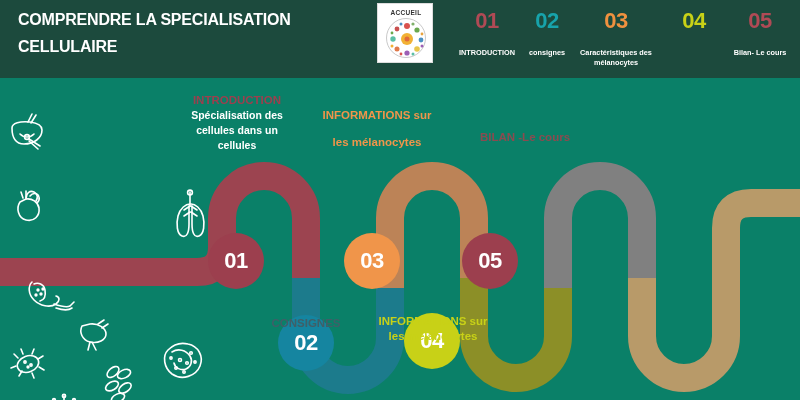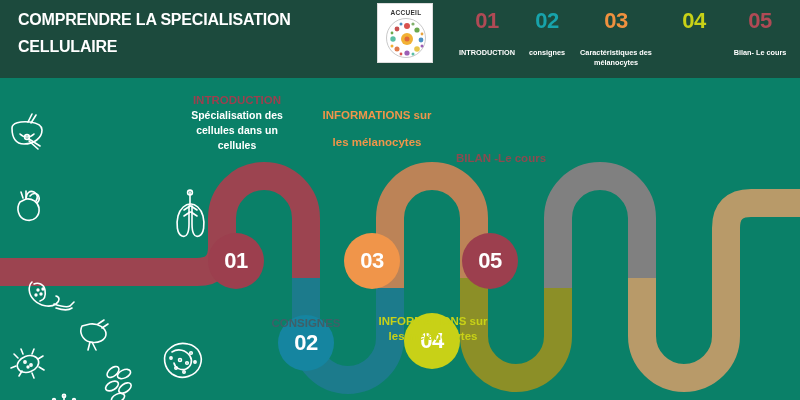--- a/index.html
+++ b/index.html
@@ -297,18 +297,18 @@
     <div class="step-label" style="left:310px; top:30px; width:134px;">
       <span class="lbl-head" style="color: rgb(240, 149, 74);">INFORMATIONS sur</span>
       <span class="lbl-head" style="color: rgb(240, 149, 74); margin-top: 12px;">les mélanocytes</span>
     </div>
 
     <div class="step-label" style="left:368px; top:236px; width:130px;">
       <span class="lbl-head" style="color: rgb(200, 209, 23);">INFORMATIONS  sur</span>
       <span class="lbl-head" style="color: rgb(200, 209, 23);">les mélanocytes</span>
     </div>
 
-    <div class="step-label" style="left:436px; top:52px; width:130px;margin-top:21px;">
+    <div class="step-label" style="left:460px; top:52px; width:130px;">
       <span class="lbl-head" style="color: rgb(138, 75, 80);">BILAN -Le cours</span>
     </div>
 
   </div>
 </div>
 
 </body></html>

